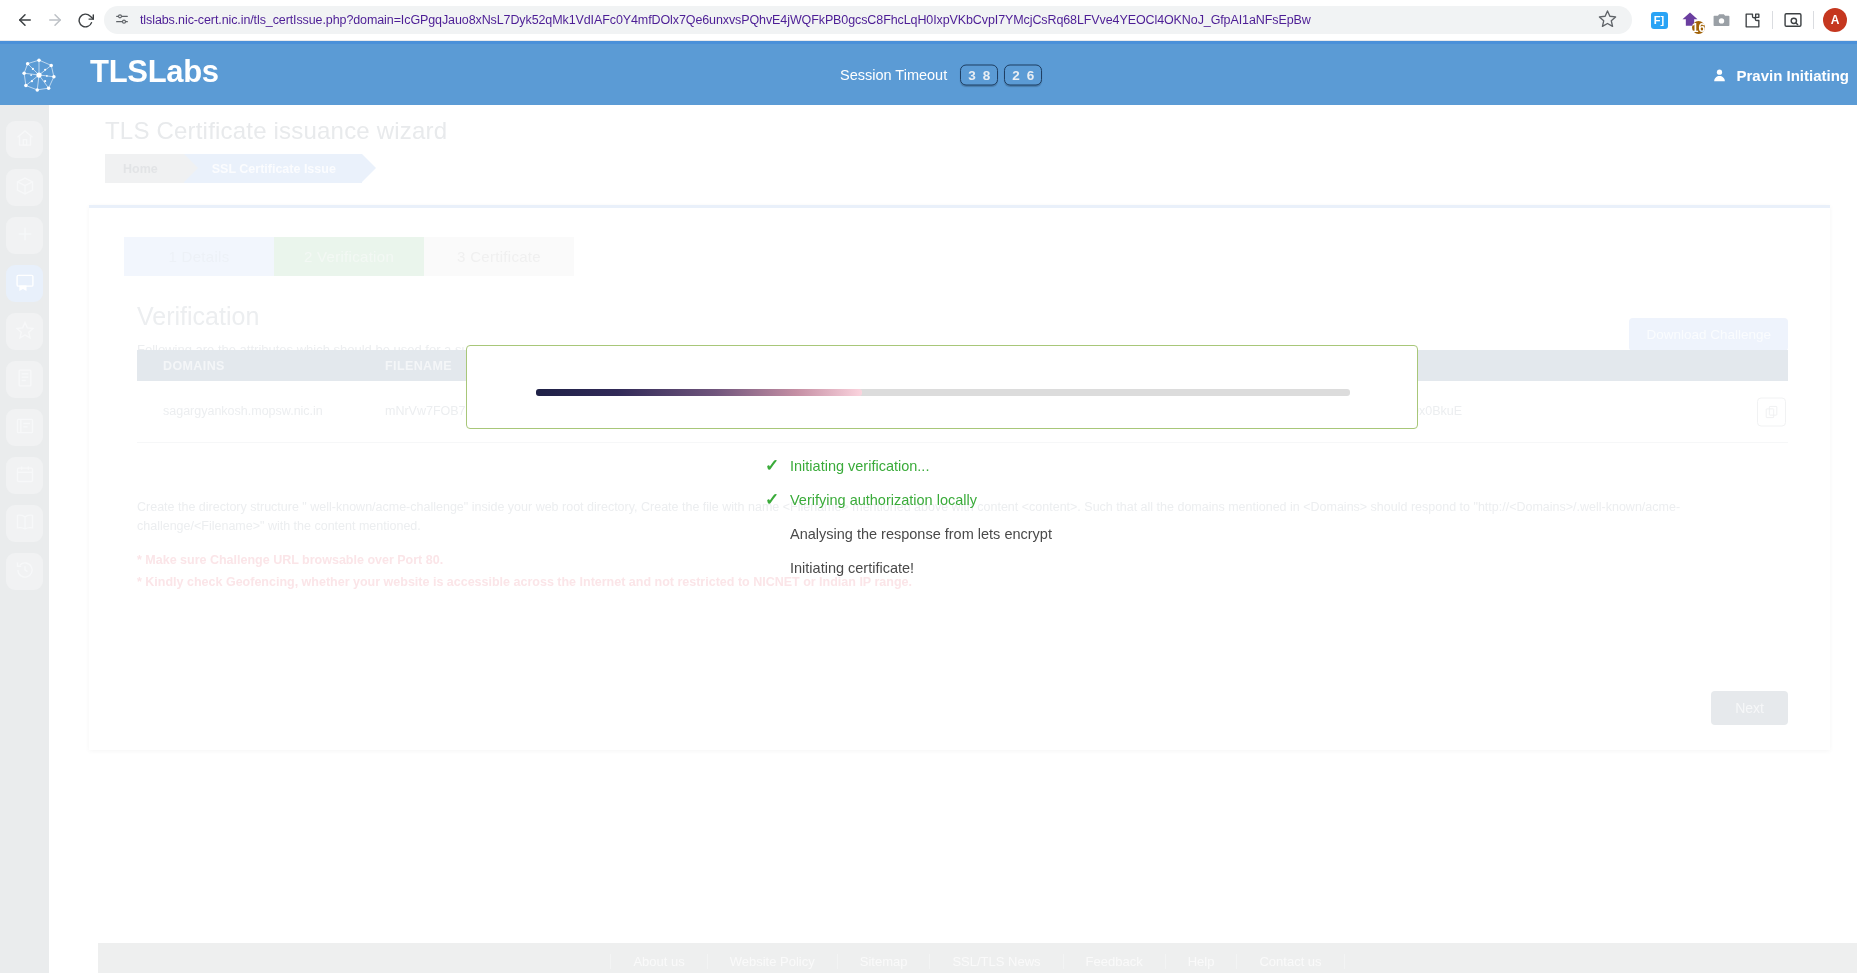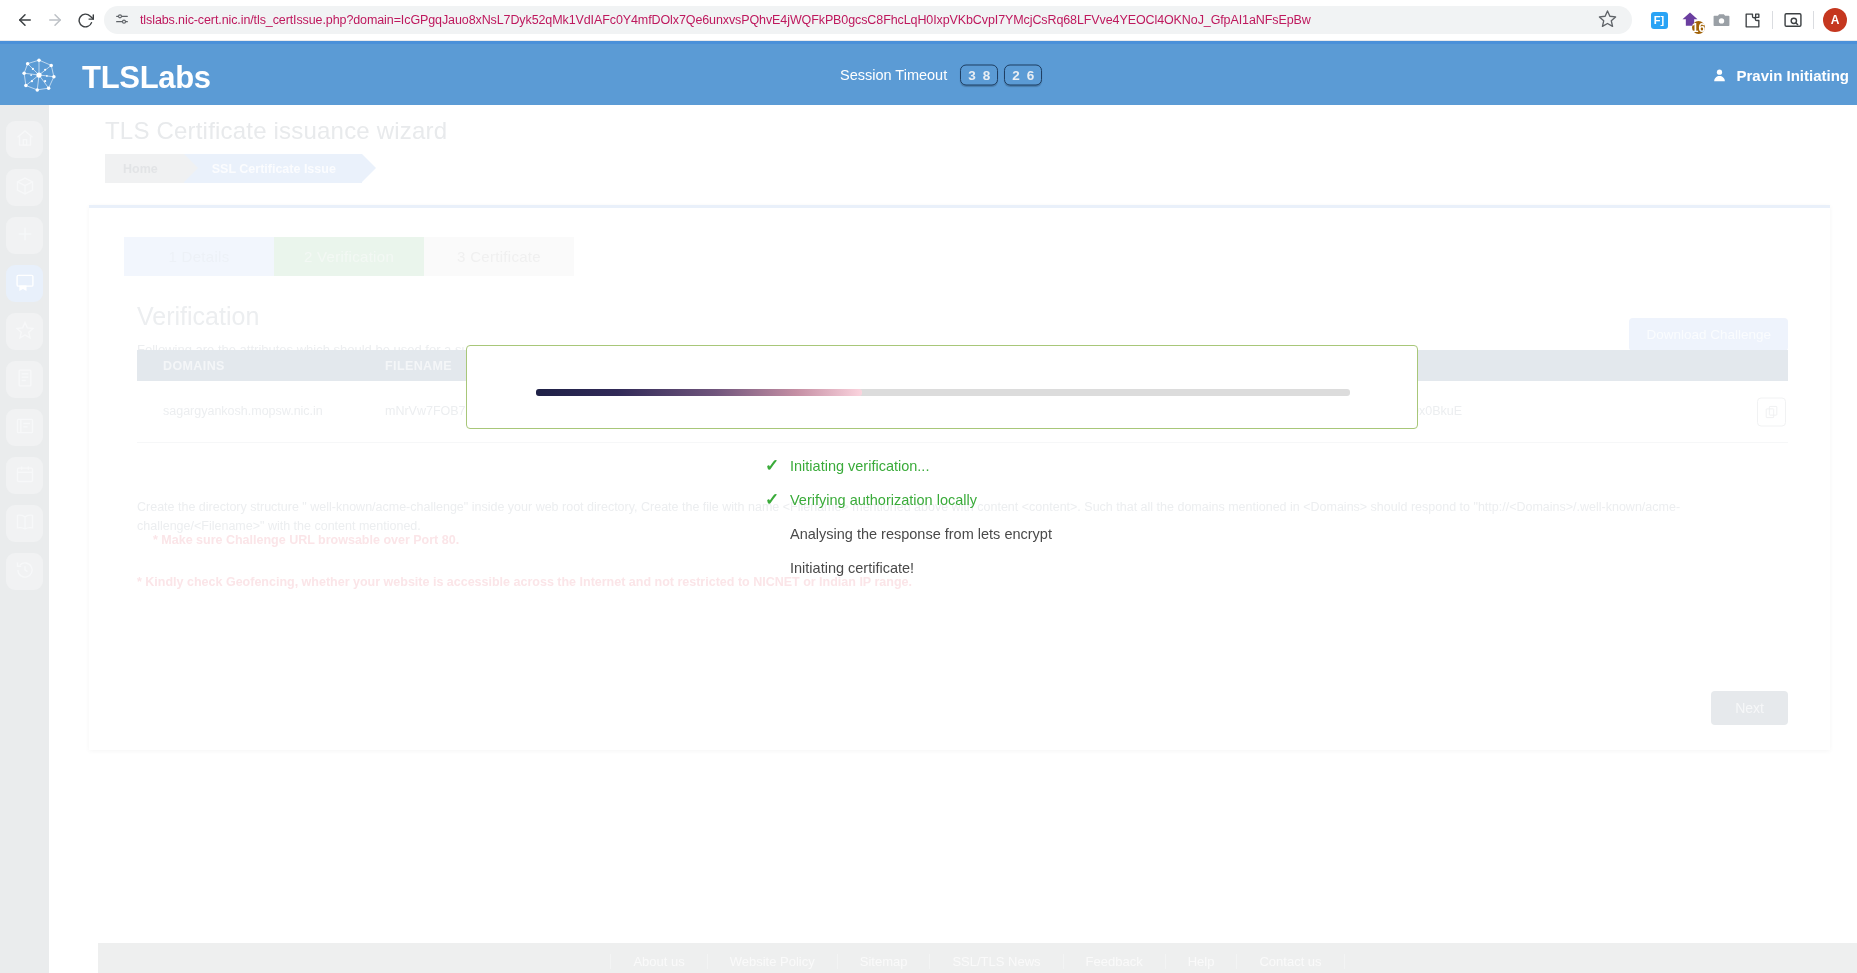--- a/index.html
+++ b/index.html
@@ -22,21 +22,21 @@
     color:#3c4043;font-size:17px;border-radius:50%;flex:0 0 auto;
   }
   .nav-btn.disabled{color:#bdc1c6;}
   .omnibox{
     flex:1 1 auto; height:28px; background:#f1f3f4; border-radius:14px;
     display:flex; align-items:center; padding:0 10px; margin:0 8px 0 4px;
     min-width:0;
   }
   .omni-icon{ width:18px;height:18px;flex:0 0 auto;margin-right:8px;color:#5f6368;}
   .omni-text{
-    font-size:12.5px;color:#be185d;white-space:nowrap;overflow:hidden;
+    font-size:12.5px;color:#4c1d95;white-space:nowrap;overflow:hidden;
     text-overflow:clip; flex:1 1 auto; letter-spacing:-0.1px;
   }
   .star-icon{width:22px;height:22px;color:#5f6368;flex:0 0 auto;margin-right:2px;}
   .ext-icons{display:flex;align-items:center;gap:9px;flex:0 0 auto;padding-left:8px;}
   .ext{width:22px;height:22px;display:flex;align-items:center;justify-content:center;position:relative;}
   .ext-f{width:17px;height:17px;background:#29a3f5;border-radius:3px;color:#fff;
          font-size:11px;font-weight:bold;display:flex;align-items:center;justify-content:center;}
   .badge16{
     position:absolute;right:-4px;bottom:-3px;background:#a16207;color:#fff;
     font-size:12px;border-radius:50%;width:13px;height:13px;
@@ -47,21 +47,21 @@
     width:24px;height:24px;border-radius:50%;background:#c5371f;color:#fff;
     font-size:12px;display:flex;align-items:center;justify-content:center;font-weight:bold;
   }
   .blue-line{height:3px;background:#4a90d9;}
 
   
   .app-header{
     height:61px;background:#5b9bd5;display:flex;align-items:center;
     padding:0 18px;position:relative;
   }
-  .brand{display:flex;align-items:flex-end;gap:22px;}
+  .brand{display:flex;align-items:flex-start;gap:30px;}
   .logo-svg{width:42px;height:42px;}
   .brand-name{color:#fff;font-size:31px;font-weight:bold;letter-spacing:-0.3px;}
   .session-wrap{
     position:absolute;left:840px;top:50%;transform:translateY(-50%);
     display:flex;align-items:center;gap:13px;
   }
   .session-label{color:#fff;font-size:14.5px;}
   .timer-group{display:flex;gap:6px;}
   .timer-box{
     background:#5b9bd5;border:1.6px solid #1f3f63;border-radius:6px;
@@ -165,21 +165,21 @@
   }
   .chal-val{font-size:12.5px;color:#fbe9ec;padding-left:18px;word-break:break-all;}
 
   .note{
     position:absolute;left:48px;right:46px;top:290px;font-size:12.5px;
     color:#eceef0;line-height:1.55;
   }
   .warn{
     position:absolute;left:48px;font-size:12.5px;color:#fbe5e8;font-weight:bold;
   }
-  .warn.w1{top:325px;margin-left:16px;}
+  .warn.w1{top:345px;}
   .warn.w2{top:367px;}
 
   .next-btn{
     position:absolute;right:42px;bottom:25px;background:#e6e9ec;color:#f6f7f8;
     border:none;border-radius:4px;padding:9px 24px;font-size:14px;
   }
 
   
   .footer-links{
     position:absolute;left:49px;right:0;top:838px;height:36px;background:#eeefef;

